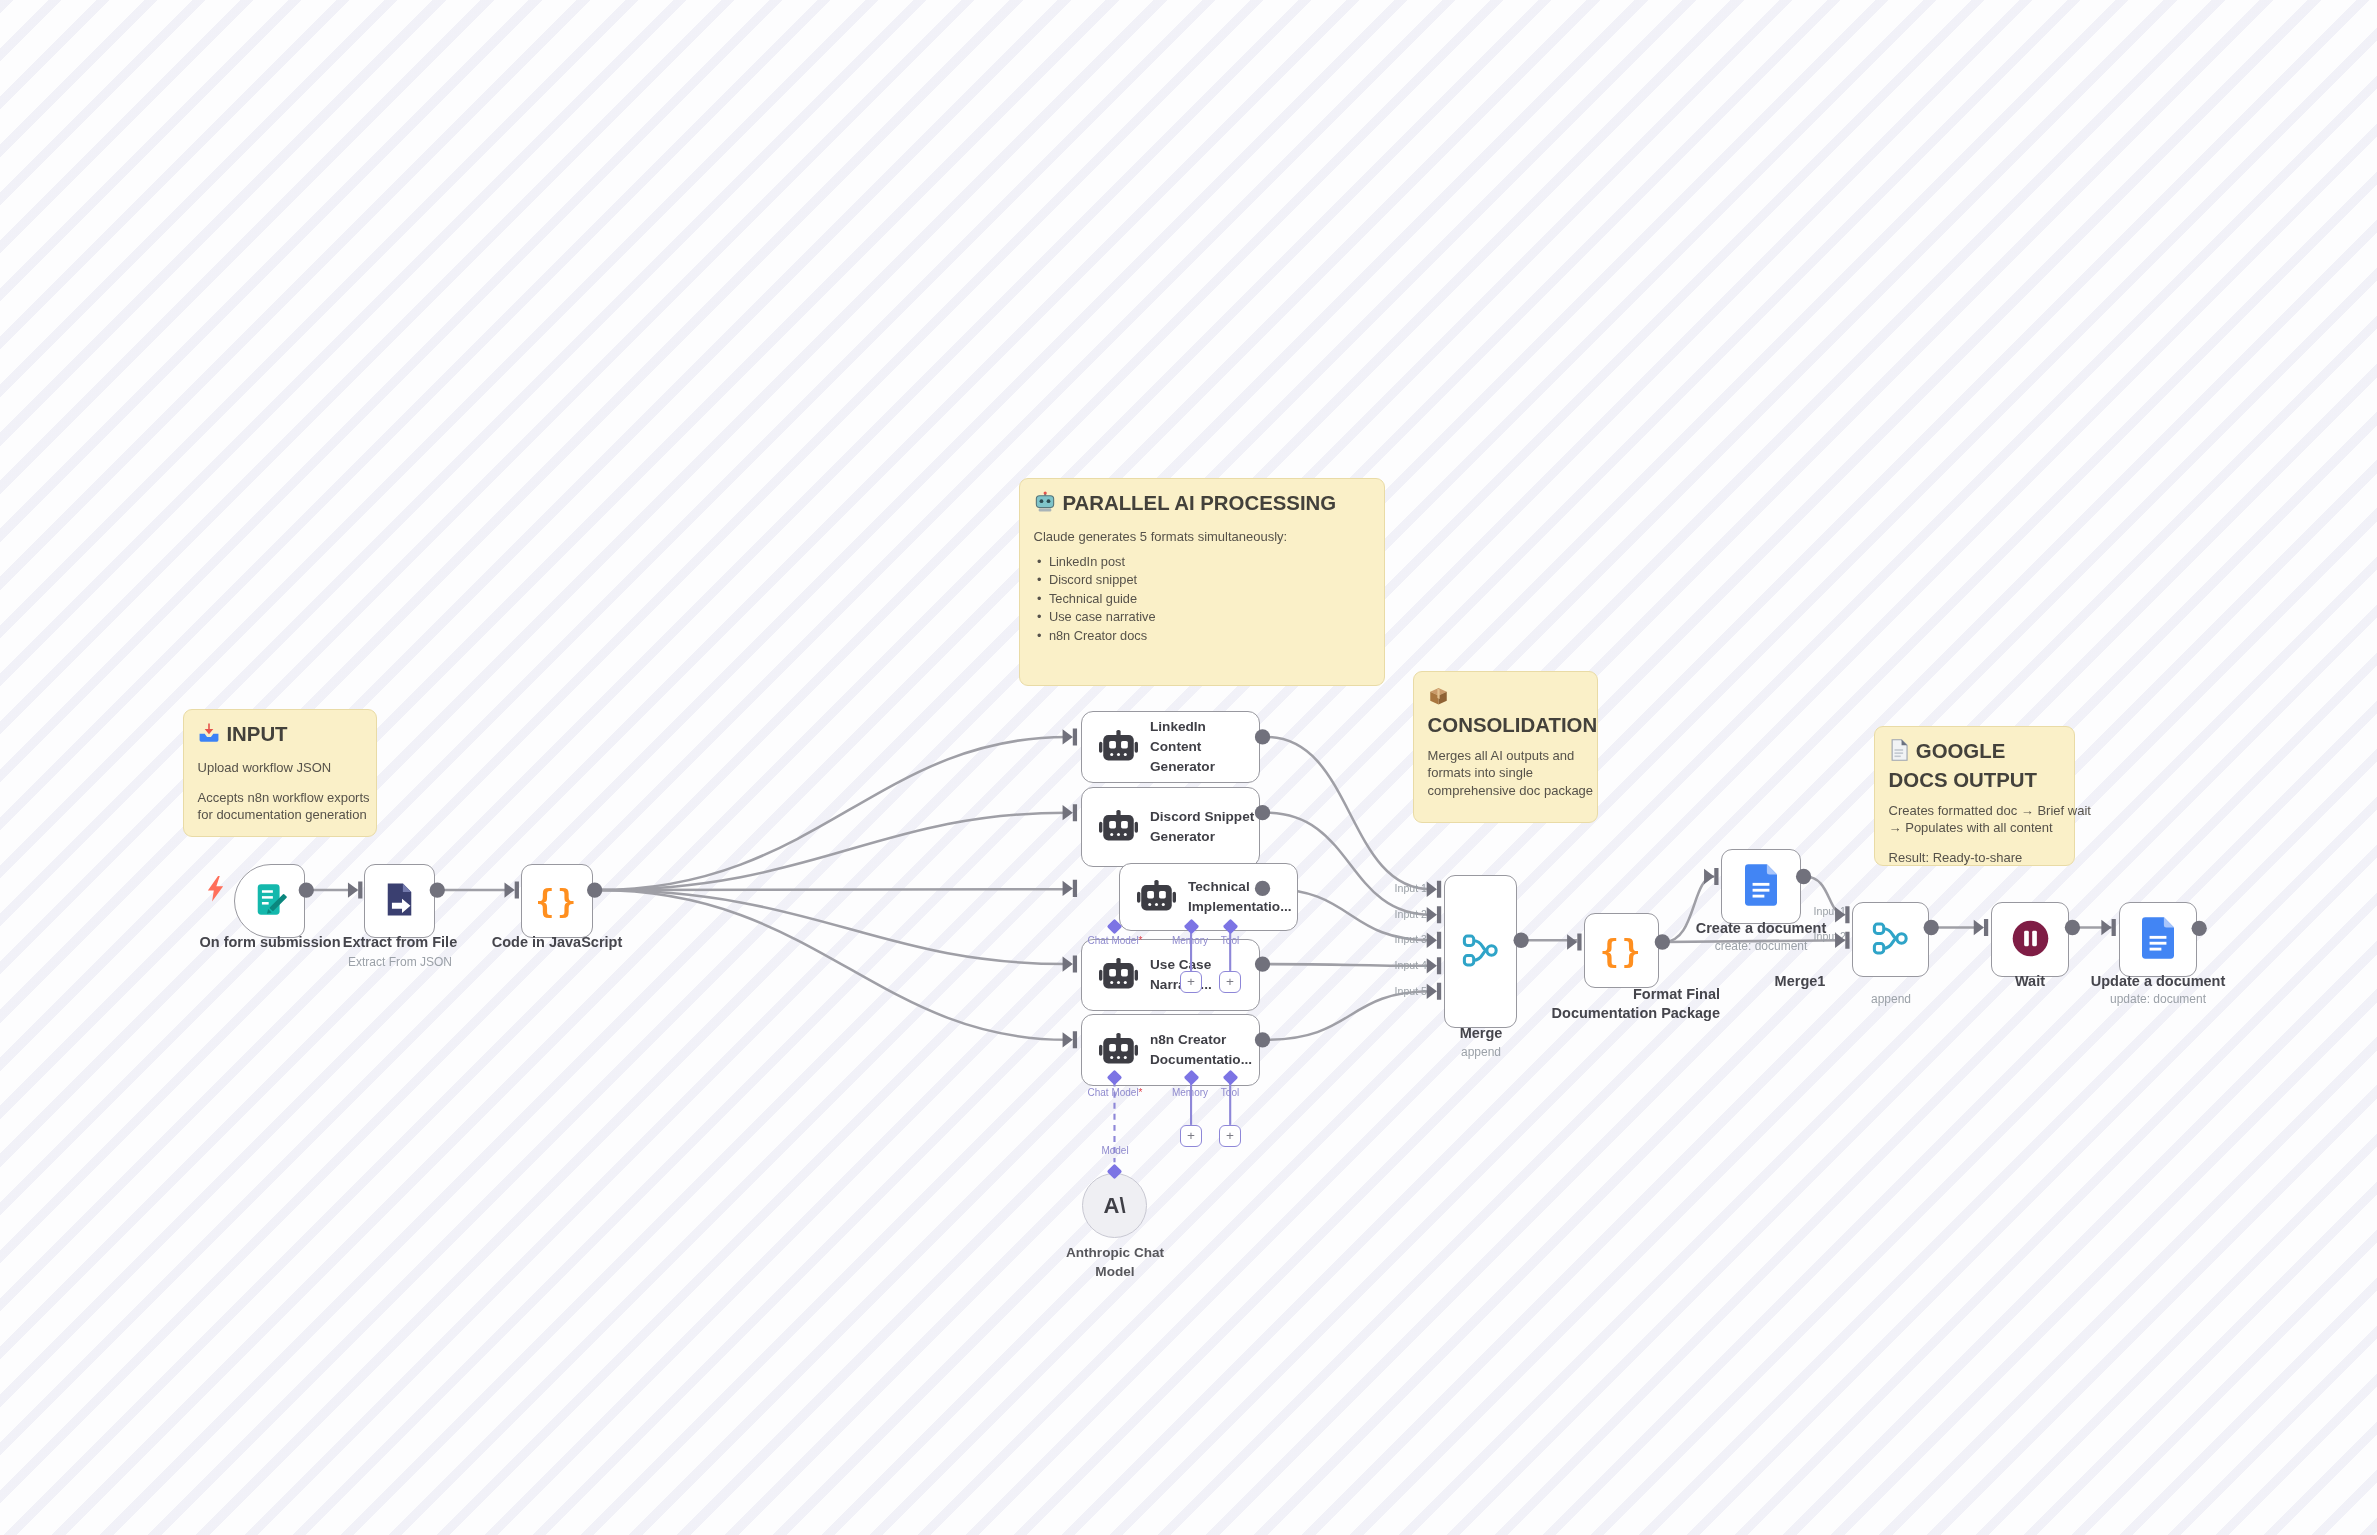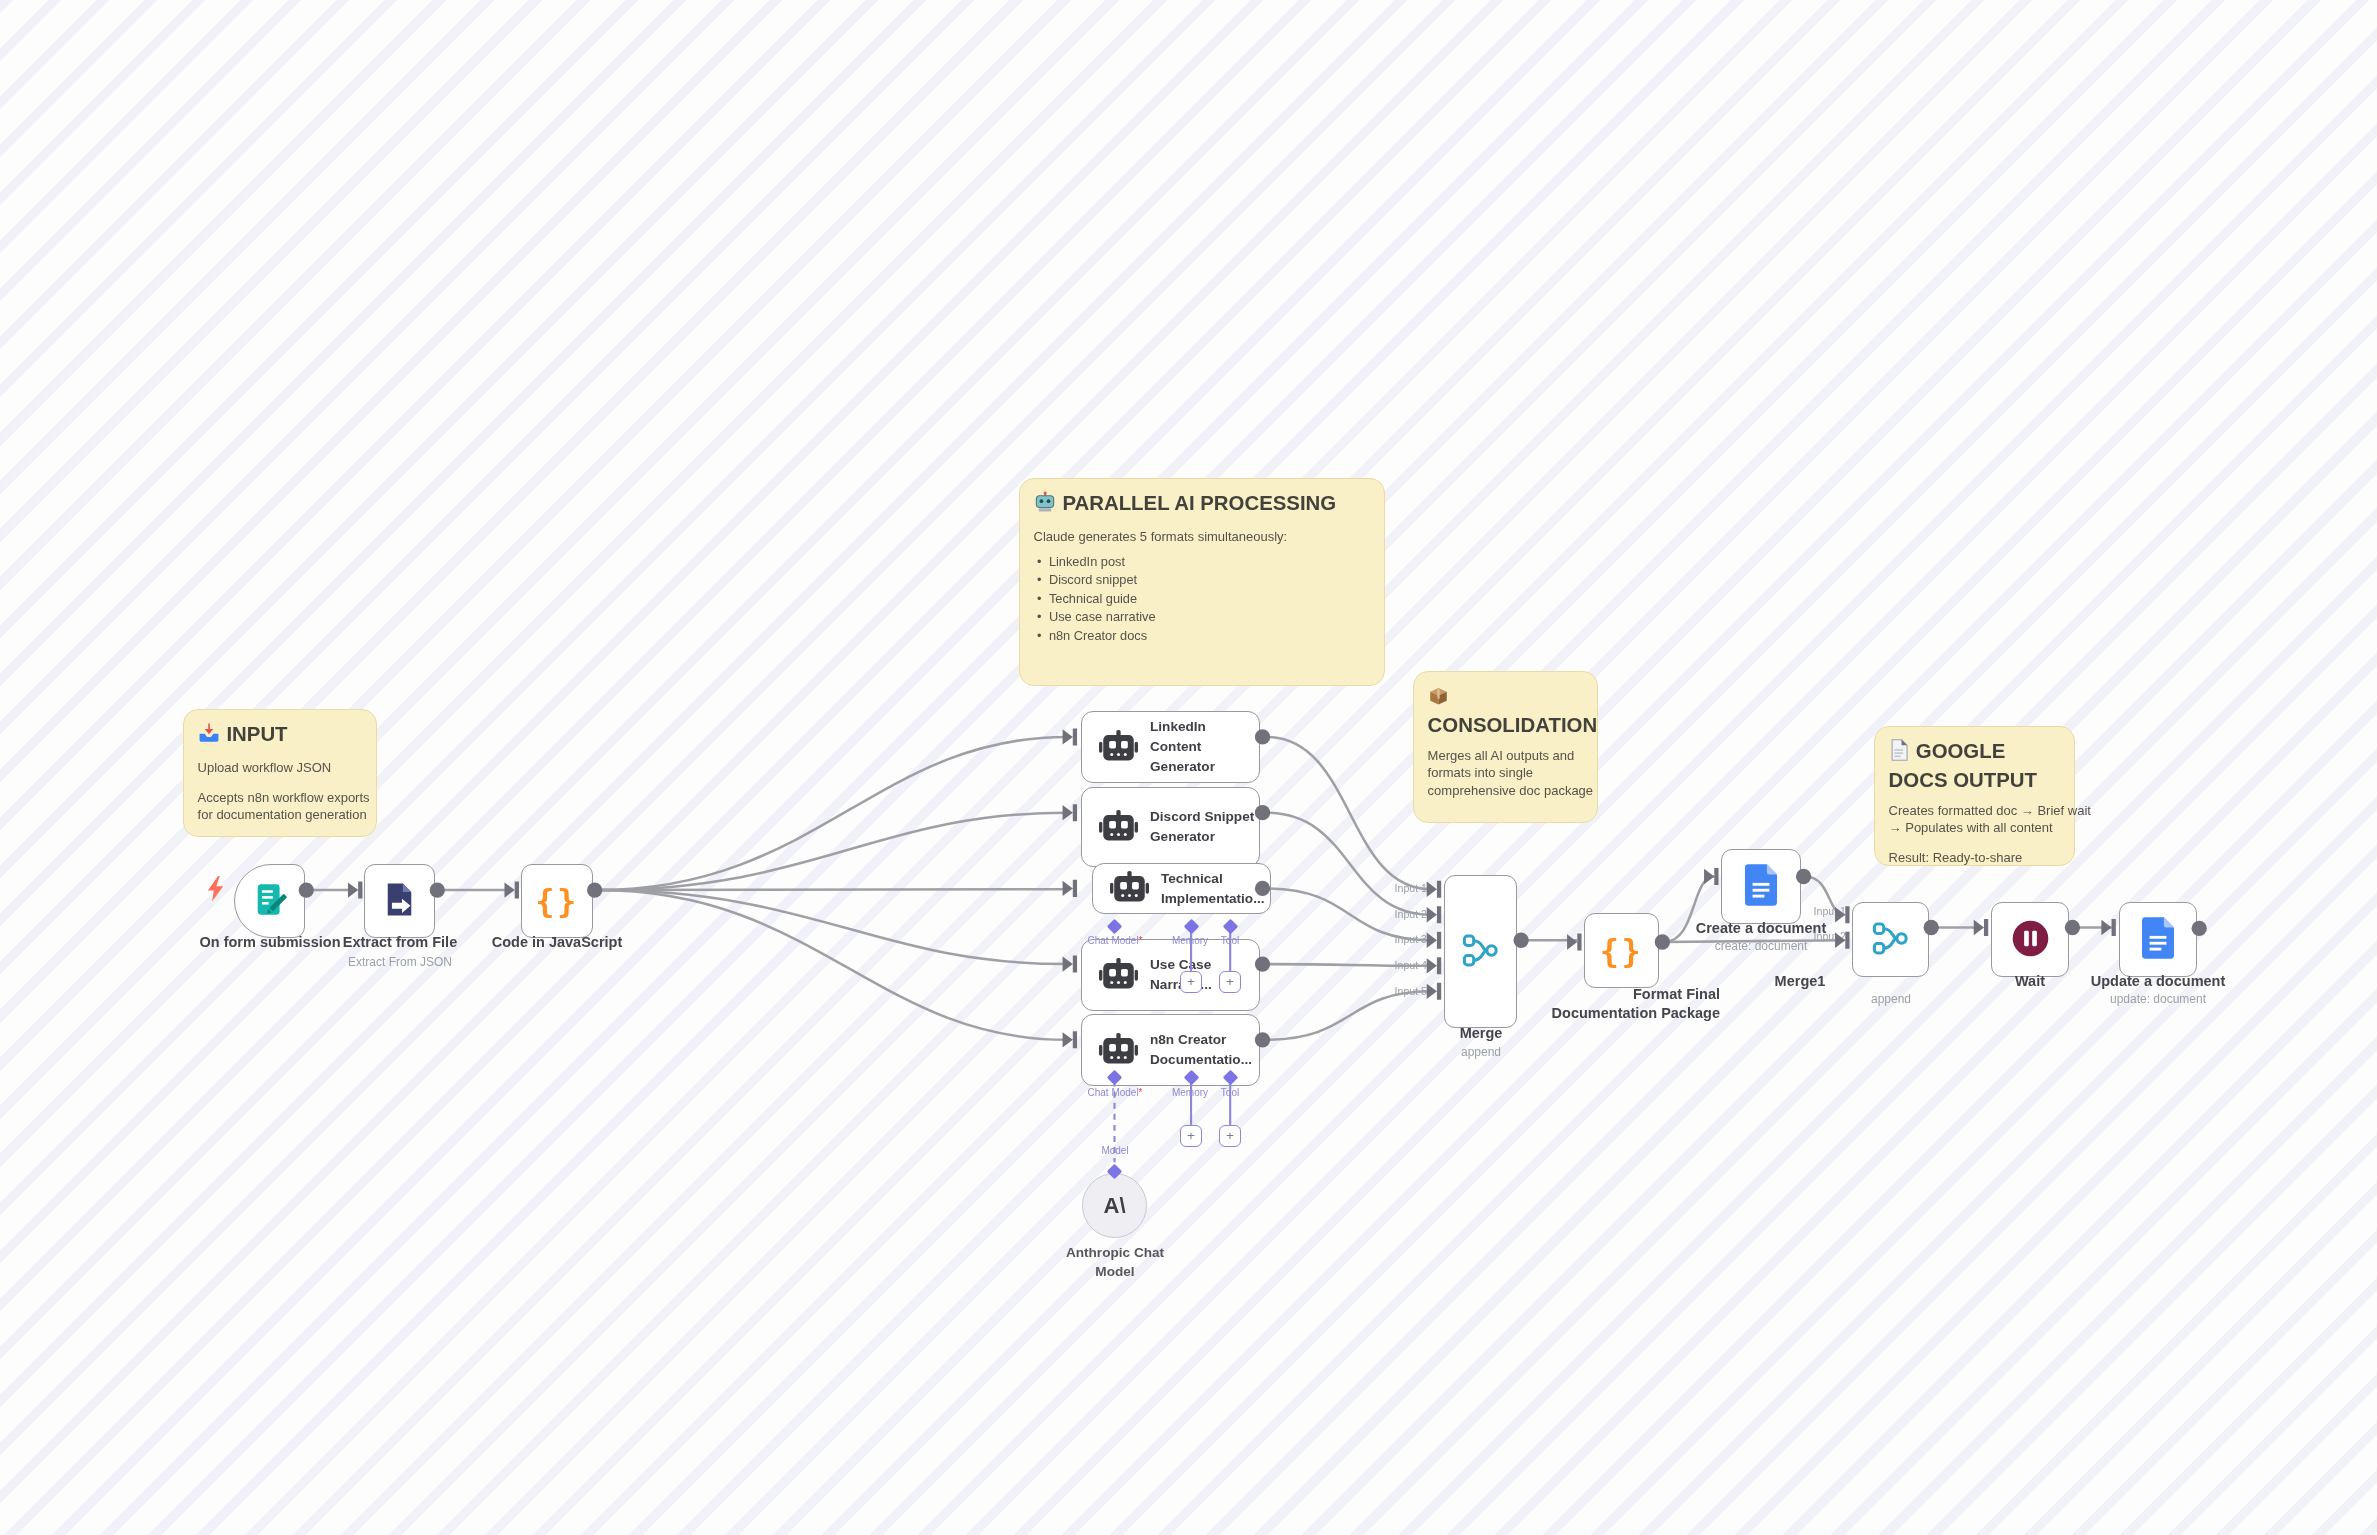--- a/index.html
+++ b/index.html
@@ -5,21 +5,21 @@
   html,body{margin:0;padding:0;background:#fff;}
   #canvas{
     position:relative;width:2377px;height:1536px;overflow:hidden;
     font-family:"Liberation Sans",sans-serif;
     background-color:#fdfdfe;
     background-image:repeating-linear-gradient(135deg,rgba(222,222,238,.38) 0 9.4px,rgba(255,255,255,0) 9.4px 34px);
   }
   .abs{position:absolute;}
   svg.layer{position:absolute;left:0;top:0;width:2377px;height:1536px;pointer-events:none;}
   
-  .sticky{position:absolute;background:#faf0c8;border:0.9px solid #e9dba6;border-radius:15px;padding:12px 13.6px;box-sizing:border-box;color:#56524a;}
+  .sticky{position:absolute;background:#faf0c8;border:0.9px solid #e9dba6;border-radius:9px;padding:12px 13.6px;box-sizing:border-box;color:#56524a;}
   .sticky-title{font-size:20.4px;font-weight:bold;color:#43413b;line-height:1.25;margin-bottom:8.5px;}
   .sticky-title .s-icon{display:inline-block;vertical-align:-3.4px;margin-right:6.8px;}
   .sticky-line{font-size:13px;line-height:1.35;white-space:nowrap;}
   .sticky-gap{height:12px;}
   .bullet{font-size:12.8px;line-height:1.45;white-space:nowrap;padding-left:15.3px;position:relative;}
   .bullet::before{content:"•";position:absolute;left:3.4px;}
   
   .node{position:absolute;background:#fff;border:1.7px solid #98989f;border-radius:11px;box-sizing:border-box;display:flex;align-items:center;justify-content:center;margin-top:11px;}
   .node.trigger{border-radius:37px 11px 11px 37px;}
   .ai-node{justify-content:flex-start;padding-left:17px;gap:12px;border-radius:12px;}
@@ -210,21 +210,21 @@
           <rect x="0" y="16" width="4" height="13" rx="2" fill="#3d3d44"></rect>
           <rect x="42" y="16" width="4" height="13" rx="2" fill="#3d3d44"></rect>
           <rect x="12" y="15" width="8" height="9" rx="2" fill="#fff"></rect>
           <rect x="26" y="15" width="8" height="9" rx="2" fill="#fff"></rect>
           <circle cx="15" cy="31" r="1.8" fill="#fff"></circle>
           <circle cx="23" cy="31" r="1.8" fill="#fff"></circle>
           <circle cx="31" cy="31" r="1.8" fill="#fff"></circle>
         </svg></span>
     <span class="ai-title">Discord Snippet Generator</span>
   </div>
-  <div class="node ai-node" style="left:1092px;top:852px;width:179px;height:51px">
+  <div class="node ai-node" style="left:1119px;top:852px;width:179px;height:68px">
     <span><svg width="39" height="36" viewBox="0 0 46 42">
           <rect x="20.5" y="2" width="5" height="8" rx="2" fill="#3d3d44"></rect>
           <rect x="5" y="8" width="36" height="30" rx="6" fill="#3d3d44"></rect>
           <rect x="0" y="16" width="4" height="13" rx="2" fill="#3d3d44"></rect>
           <rect x="42" y="16" width="4" height="13" rx="2" fill="#3d3d44"></rect>
           <rect x="12" y="15" width="8" height="9" rx="2" fill="#fff"></rect>
           <rect x="26" y="15" width="8" height="9" rx="2" fill="#fff"></rect>
           <circle cx="15" cy="31" r="1.8" fill="#fff"></circle>
           <circle cx="23" cy="31" r="1.8" fill="#fff"></circle>
           <circle cx="31" cy="31" r="1.8" fill="#fff"></circle>

